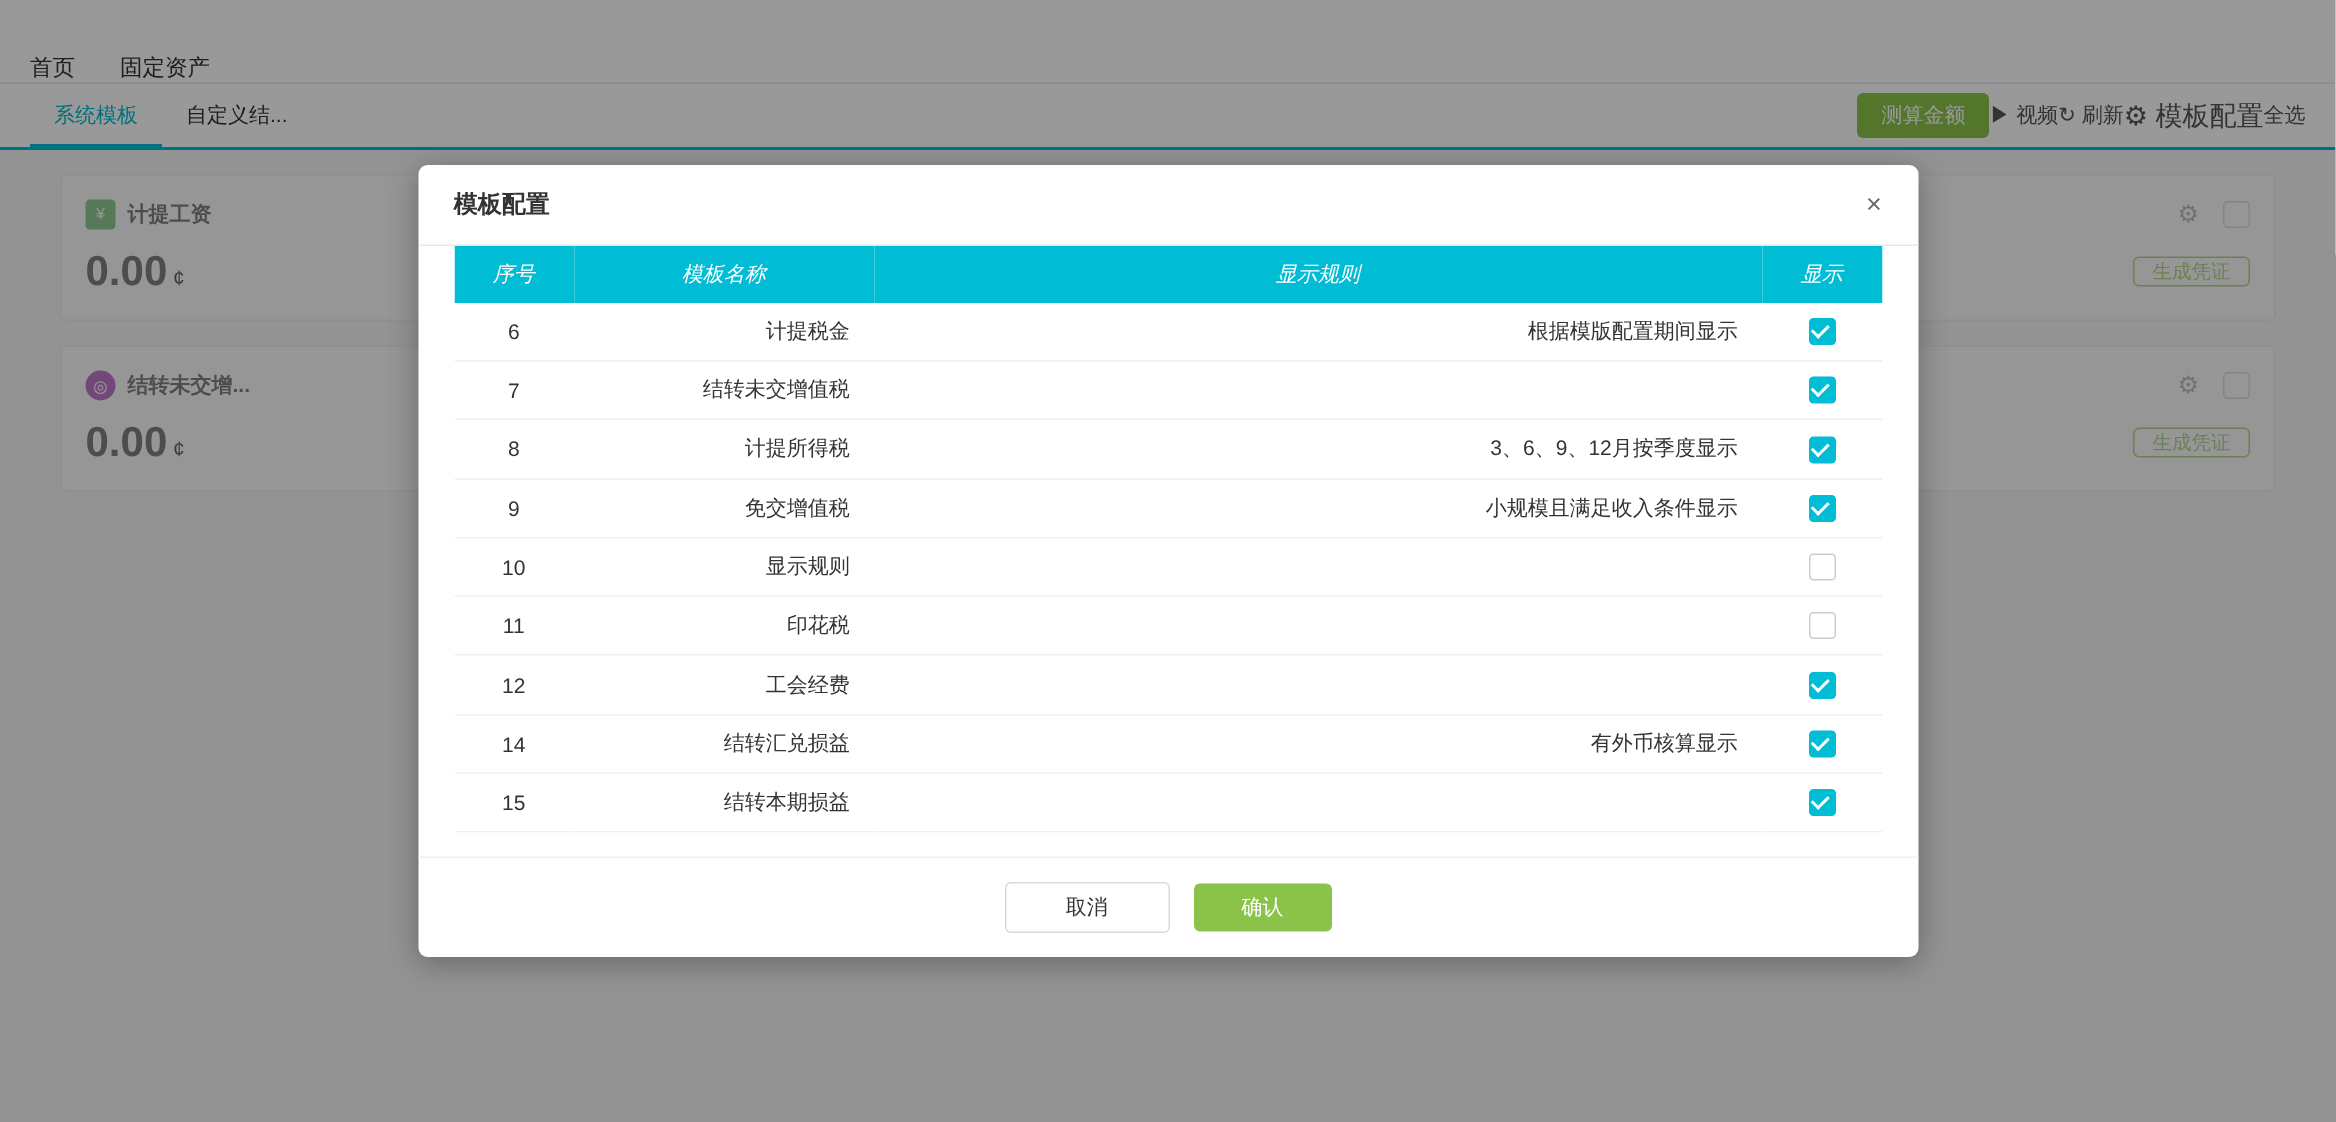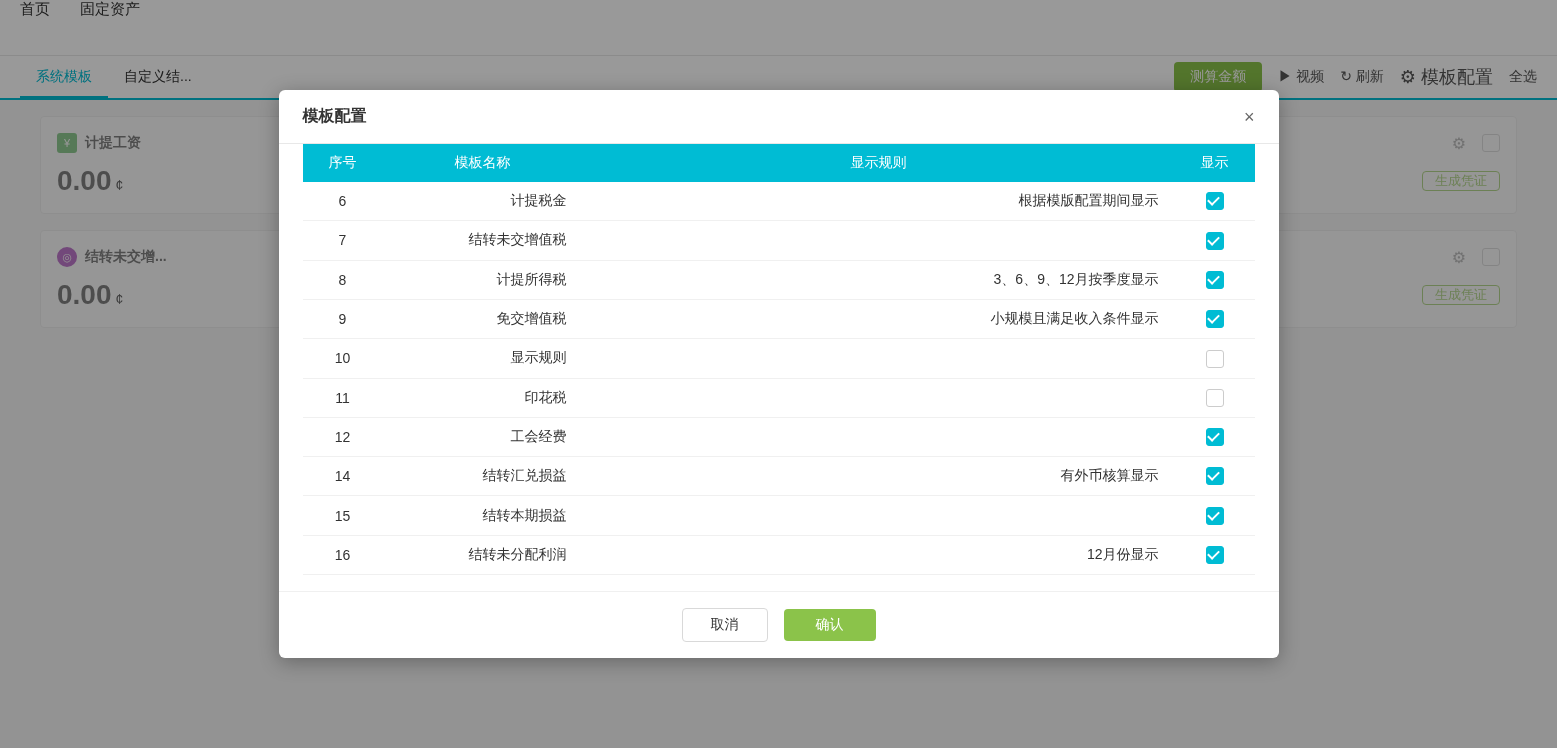--- a/index.html
+++ b/index.html
@@ -20,21 +20,21 @@
       background: #f5f5f5;
       position: absolute;
       top: 0; left: 0;
     }
 
     
     .top-nav {
       height: 56px;
       background: #fff;
       display: flex;
-      align-items: flex-start;
+      align-items: flex-end;
       padding: 0 20px;
       border-bottom: 1px solid #e8e8e8;
       gap: 30px;
     }
     .nav-item {
       font-size: 15px;
       color: #333;
       cursor: pointer;
     }
 
@@ -196,20 +196,21 @@
       width: 100%;
       border-collapse: collapse;
     }
     .config-table thead tr th {
       background: #00bcd4;
       color: #fff;
       padding: 10px 16px;
       text-align: center;
       font-weight: normal;
       font-size: 14px;
+      font-style: italic;
     }
     .config-table thead tr th:first-child {
       width: 80px;
     }
     .config-table thead tr th:nth-child(2) {
       width: 200px;
     }
     .config-table thead tr th:nth-child(3) {
       width: auto;
     }
@@ -274,21 +275,21 @@
       justify-content: center;
       align-items: center;
       padding: 16px 24px;
       gap: 16px;
       border-top: 1px solid #f0f0f0;
     }
     .btn-cancel {
       border: 1px solid #d9d9d9;
       background: #fff;
       color: #333;
-      padding: 7px 28px;
+      padding: 7px 40px;
       border-radius: 4px;
       cursor: pointer;
       font-size: 14px;
     }
     .btn-confirm {
       background: #8bc34a;
       color: #fff;
       border: none;
       padding: 7px 32px;
       border-radius: 4px;
@@ -303,21 +304,21 @@
 
   <div class="top-nav">
     <span class="nav-item">首页</span>
     <span class="nav-item">固定资产</span>
   </div>
 
   <div class="sub-nav">
     <div class="sub-nav-tab active">系统模板</div>
     <div class="sub-nav-tab">自定义结...</div>
 
-    <div style="margin-left:auto; display:flex; align-items:center; gap:16px;">
+    <div style="margin-left:auto; display:flex; align-items:center; gap:0;">
       <button class="btn-calc">测算金额</button>
       <span class="btn-video">
         <span>▶</span>
         <span>视频</span>
       </span>
       <span class="btn-refresh">
         <span>↻</span>
         <span>刷新</span>
       </span>
       <span class="btn-template-config">
@@ -435,26 +436,20 @@
                 <td>结转汇兑损益</td>
                 <td>有外币核算显示</td>
                 <td style="text-align: center;"><div class="custom-checkbox checked"></div></td>
               </tr>
               <tr>
                 <td>15</td>
                 <td>结转本期损益</td>
                 <td></td>
                 <td style="text-align: center;"><div class="custom-checkbox checked"></div></td>
               </tr>
-              <tr>
-                <td>16</td>
-                <td>结转未分配利润</td>
-                <td>12月份显示</td>
-                <td style="text-align: center;"><div class="custom-checkbox checked"></div></td>
-              </tr>
             </tbody>
         </table>
       </div>
     </div>
 
     <div class="modal-footer">
       <button class="btn-cancel">取消</button>
       <button class="btn-confirm">确认</button>
     </div>
   </div>

